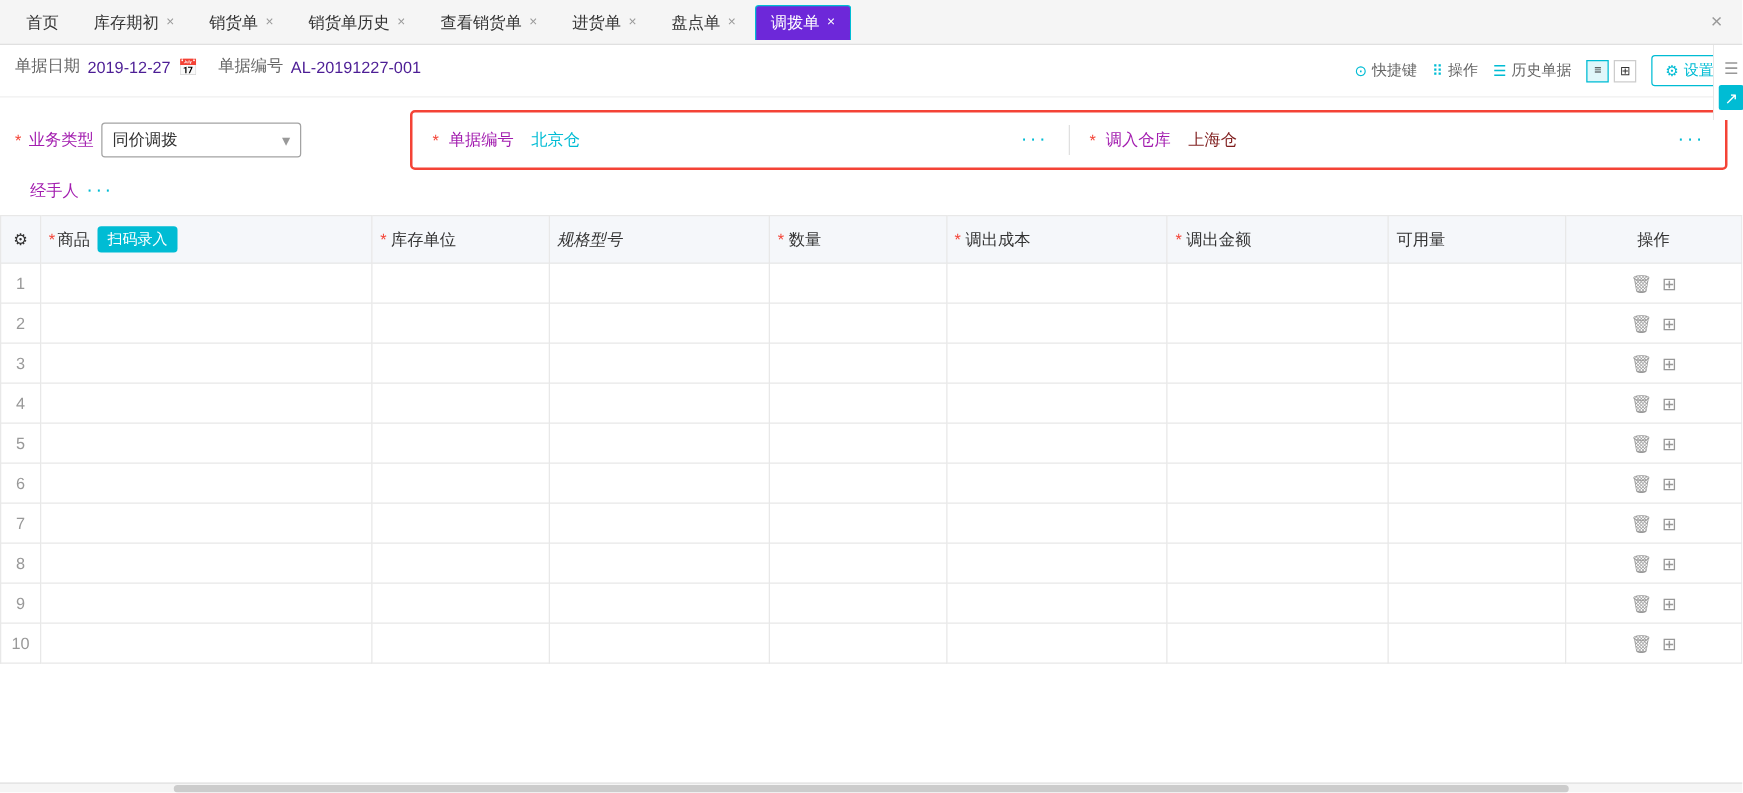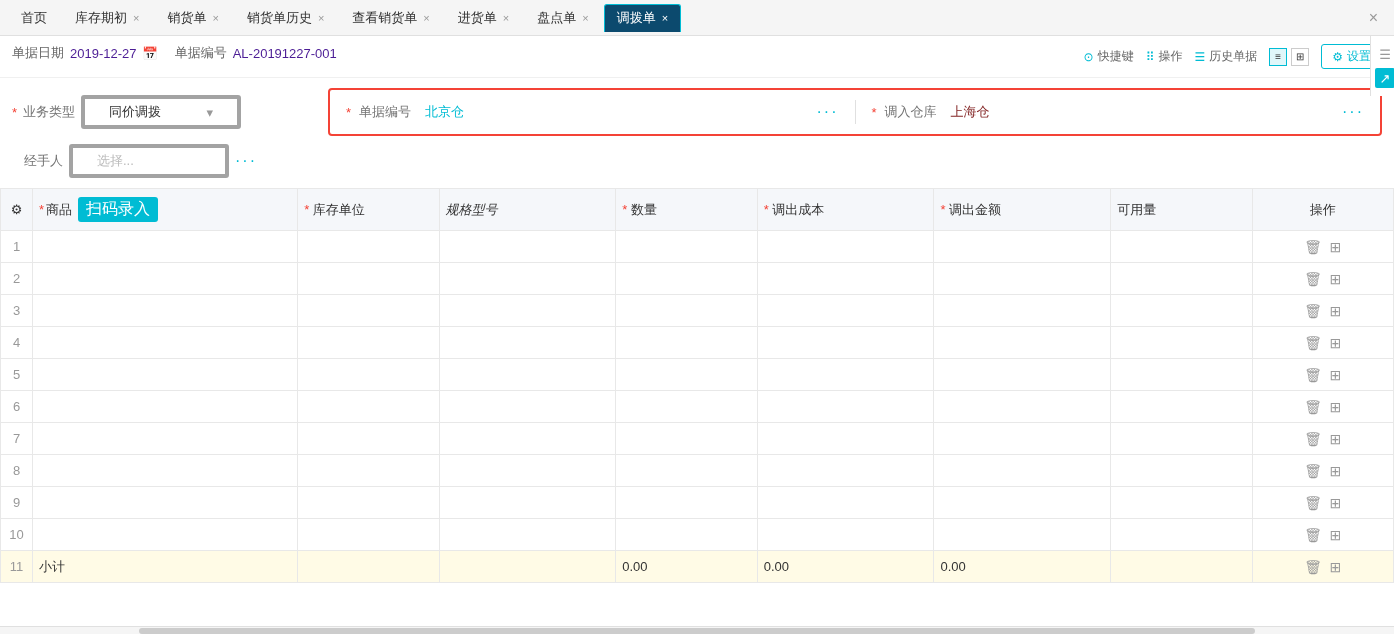--- a/index.html
+++ b/index.html
@@ -39,24 +39,24 @@
     .layout-icon { width: 18px; height: 18px; border: 1px solid #ccc; cursor: pointer; display: flex; align-items: center; justify-content: center; font-size: 10px; }
     .layout-icon.active { border-color: #00bcd4; background: #e0f7fa; }
 
     
     .form-area {
       padding: 10px 12px; display: flex; flex-direction: column; gap: 8px;
     }
     .form-row { display: flex; align-items: center; gap: 8px; }
     .form-field { display: flex; align-items: center; gap: 6px; }
     .required-star { color: #f44336; }
-    .field-label { color: #737373; white-space: nowrap; }
+    .field-label { color: #a21caf; white-space: nowrap; }
     .field-value { color: #333; }
     .field-select {
-      border: 4px solid #a3a3a3; border-radius: 3px; padding: 4px 24px;
+      border: 1px solid #a3a3a3; border-radius: 3px; padding: 4px 8px;
       min-width: 160px; display: flex; align-items: center; justify-content: space-between;
       cursor: pointer; background: #fff;
     }
     .field-select .chevron { color: #999; }
     .dots-btn { color: #00bcd4; cursor: pointer; font-size: 16px; letter-spacing: 2px; }
 
     
     .red-section {
       border: 2px solid #f44336; border-radius: 4px; padding: 10px 16px;
       display: flex; align-items: center; gap: 0; flex: 1; margin-left: 8px;
@@ -76,21 +76,21 @@
       border: 1px solid #e8e8e8; padding: 6px; height: 32px;
       color: #333; white-space: nowrap;
     }
     .row-num { color: #999; text-align: center; width: 32px; }
     .subtotal-row { background: #fffbe6; }
     .subtotal-row td { font-weight: 500; }
     .action-cell { text-align: center; white-space: nowrap; }
     .action-icon { color: #999; cursor: pointer; font-size: 14px; margin: 0 2px; }
     .scan-btn {
       background: #00bcd4; color: #fff; border: none; border-radius: 3px;
-      padding: 2px 8px; font-size: 16px; cursor: pointer; margin-left: 4px;
+      padding: 2px 8px; font-size: 12px; cursor: pointer; margin-left: 4px;
     }
     .col-required { display: flex; align-items: center; gap: 2px; }
 
     
     .right-sidebar {
       position: fixed; right: 0; top: 36px; width: 24px;
       display: flex; flex-direction: column; gap: 4px; padding: 8px 4px;
       background: #fff; border-left: 1px solid #e0e0e0;
     }
     .sidebar-icon {
@@ -127,21 +127,21 @@
     <span class="close-icon">×</span>
   </div>
   <div class="tab">
     <span>进货单</span>
     <span class="close-icon">×</span>
   </div>
   <div class="tab">
     <span>盘点单</span>
     <span class="close-icon">×</span>
   </div>
-  <div class="tab active" style="background:#0c4a6e;color:#fff;border-color:#00bcd4;">
+  <div class="tab active" style="background:#6d28d9;color:#fff;border-color:#00bcd4;">
     <span style="color:#fff;">调拨单</span>
     <span class="close-icon" style="color:#fff;">×</span>
   </div>
   <span class="close-btn">×</span>
 </div>
 
 <div class="main-content">
 
   <div class="toolbar">
     <div class="toolbar-item">
@@ -204,23 +204,20 @@
           <span class="field-label">调入仓库</span>
           <span class="field-value" style="margin-left:6px;color:#7f1d1d;">上海仓</span>
           <span style="margin-left:auto;" class="dots-btn">···</span>
         </div>
       </div>
     </div>
 
     <div class="form-row">
       <div class="form-field" style="min-width:300px; padding-left:12px;">
         <span class="field-label">经手人</span>
-        <div class="field-select" style="color:#ccc;">
-          <span style="color:#bbb;">选择...</span>
-        </div>
         <span class="dots-btn">···</span>
       </div>
     </div>
   </div>
 
   <div class="table-wrapper">
     <table>
       <thead>
         <tr>
           <th style="width:32px; text-align:center;">
@@ -394,34 +391,20 @@
       <td></td>
       <td></td>
       <td></td>
       <td></td>
       <td></td>
       <td class="action-cell">
         <span class="action-icon">🗑</span>
         <span class="action-icon">⊞</span>
       </td>
     </tr>
-          <tr class="subtotal-row">
-      <td class="row-num">11</td>
-      <td>小计</td>
-      <td></td>
-      <td></td>
-      <td>0.00</td>
-      <td>0.00</td>
-      <td>0.00</td>
-      <td></td>
-      <td class="action-cell">
-        <span class="action-icon">🗑</span>
-        <span class="action-icon">⊞</span>
-      </td>
-    </tr>
         </tbody>
     </table>
   </div>
 
   <div class="scrollbar-area">
     <div class="scrollbar-thumb"></div>
   </div>
 </div>
 
 <div class="right-sidebar">

